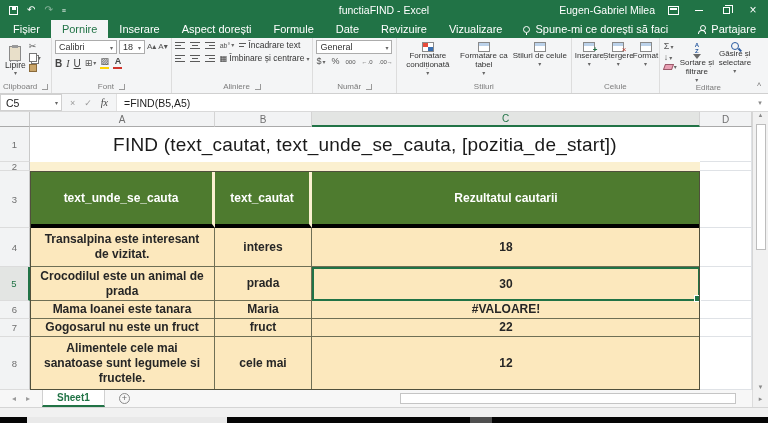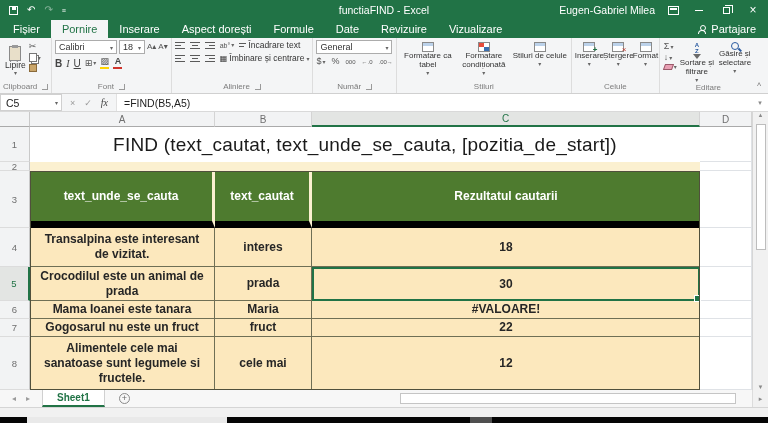--- a/index.html
+++ b/index.html
@@ -106,21 +106,21 @@
   .rh.sel { background:#e3e5e3; border-right:2px solid #217346; color:#217346; }
   .titlecell { width:670px; display:flex; align-items:center; justify-content:center;
     font-size:19px; color:#1a1a1a; letter-spacing:.2px; }
   .band { width:670px; background:#fbf0d0; }
   .gcell { background:#fff; border-right:1px solid #dfe2e6; border-bottom:1px solid #dfe2e6; }
   .r1{height:35px;} .r2{height:9px;} .r3{height:57px;} .r4{height:39px;}
   .r5{height:34px;} .r6{height:18px;} .r7{height:18px;} .r8{height:53px;}
   .hgrn { background:#4e7b2f; color:#fff; font-weight:bold; font-size:12px;
     display:flex; align-items:center; justify-content:center; text-align:center; }
   .hrow { background:#fbf0d0; }
-  .hrow .hgrn { border-right:3px solid #fbf0d0; border-bottom:7px solid #000000; }
+  .hrow .hgrn { border-right:3px solid #fbf0d0; border-bottom:4px solid #000000; }
   .hrow .hgrn.last { border-right:none; }
   .dc { background:#fce8bd; display:flex; align-items:center; justify-content:center; text-align:center;
     font-size:12px; font-weight:600; color:#262626; line-height:1.25; padding:0 8px;
     border-right:1px solid #6f6f55; border-bottom:1px solid #6f6f55; }
   .dc.cl { border-right:none; }
   .lastrow .dc { border-bottom:none; }
   .selcell { border:2px solid #217346 !important; position:relative; }
   .selcell:after { content:""; position:absolute; right:-3px; bottom:-3px; width:5px; height:5px;
     background:#217346; border:1px solid #fff; }
   .table-outline { position:absolute; left:30px; top:59px; width:670px; height:219px;
@@ -188,20 +188,24 @@
 
   <div class="tabrow">
     <span class="tab">Fișier</span>
     <span class="tab active">Pornire</span>
     <span class="tab">Inserare</span>
     <span class="tab">Aspect dorești</span>
     <span class="tab">Formule</span>
     <span class="tab">Date</span>
     <span class="tab">Revizuire</span>
     <span class="tab">Vizualizare</span>
+    <span class="tellme">
+      <span class="ic-bulb"></span>
+      <span>Spune-mi ce dorești să faci</span>
+    </span>
     <span class="share">
       <span class="ic-person"></span>
       <span>Partajare</span>
     </span>
   </div>
 
   <div class="ribbon">
 
     <div class="rgroup" style="width:52px">
       <div class="gcontent">
@@ -337,32 +341,32 @@
       </div>
       <div class="glabel">
           <span>Număr</span>
           <span class="launcher"></span>
         </div>
     </div>
 
     <div class="rgroup" style="width:176px">
       <div class="gcontent">
         <div class="stackbtn">
-          <span class="grid-ic"></span>
-          <span>Formatare ca tabel</span>
-            <span class="arr">▾</span>
-        </div>
-        <div class="stackbtn">
           <span class="cf-ic">
               <i></i>
               <i></i>
               <i></i>
               <i></i>
             </span>
           <span>Formatare condiționată</span>
+            <span class="arr">▾</span>
+        </div>
+        <div class="stackbtn">
+          <span class="grid-ic"></span>
+          <span>Formatare ca tabel</span>
             <span class="arr">▾</span>
         </div>
         <div class="stackbtn">
           <span class="grid-ic"></span>
           <span>Stiluri de celule</span>
             <span class="arr">▾</span>
         </div>
       </div>
       <div class="glabel">
           <span>Stiluri</span>

